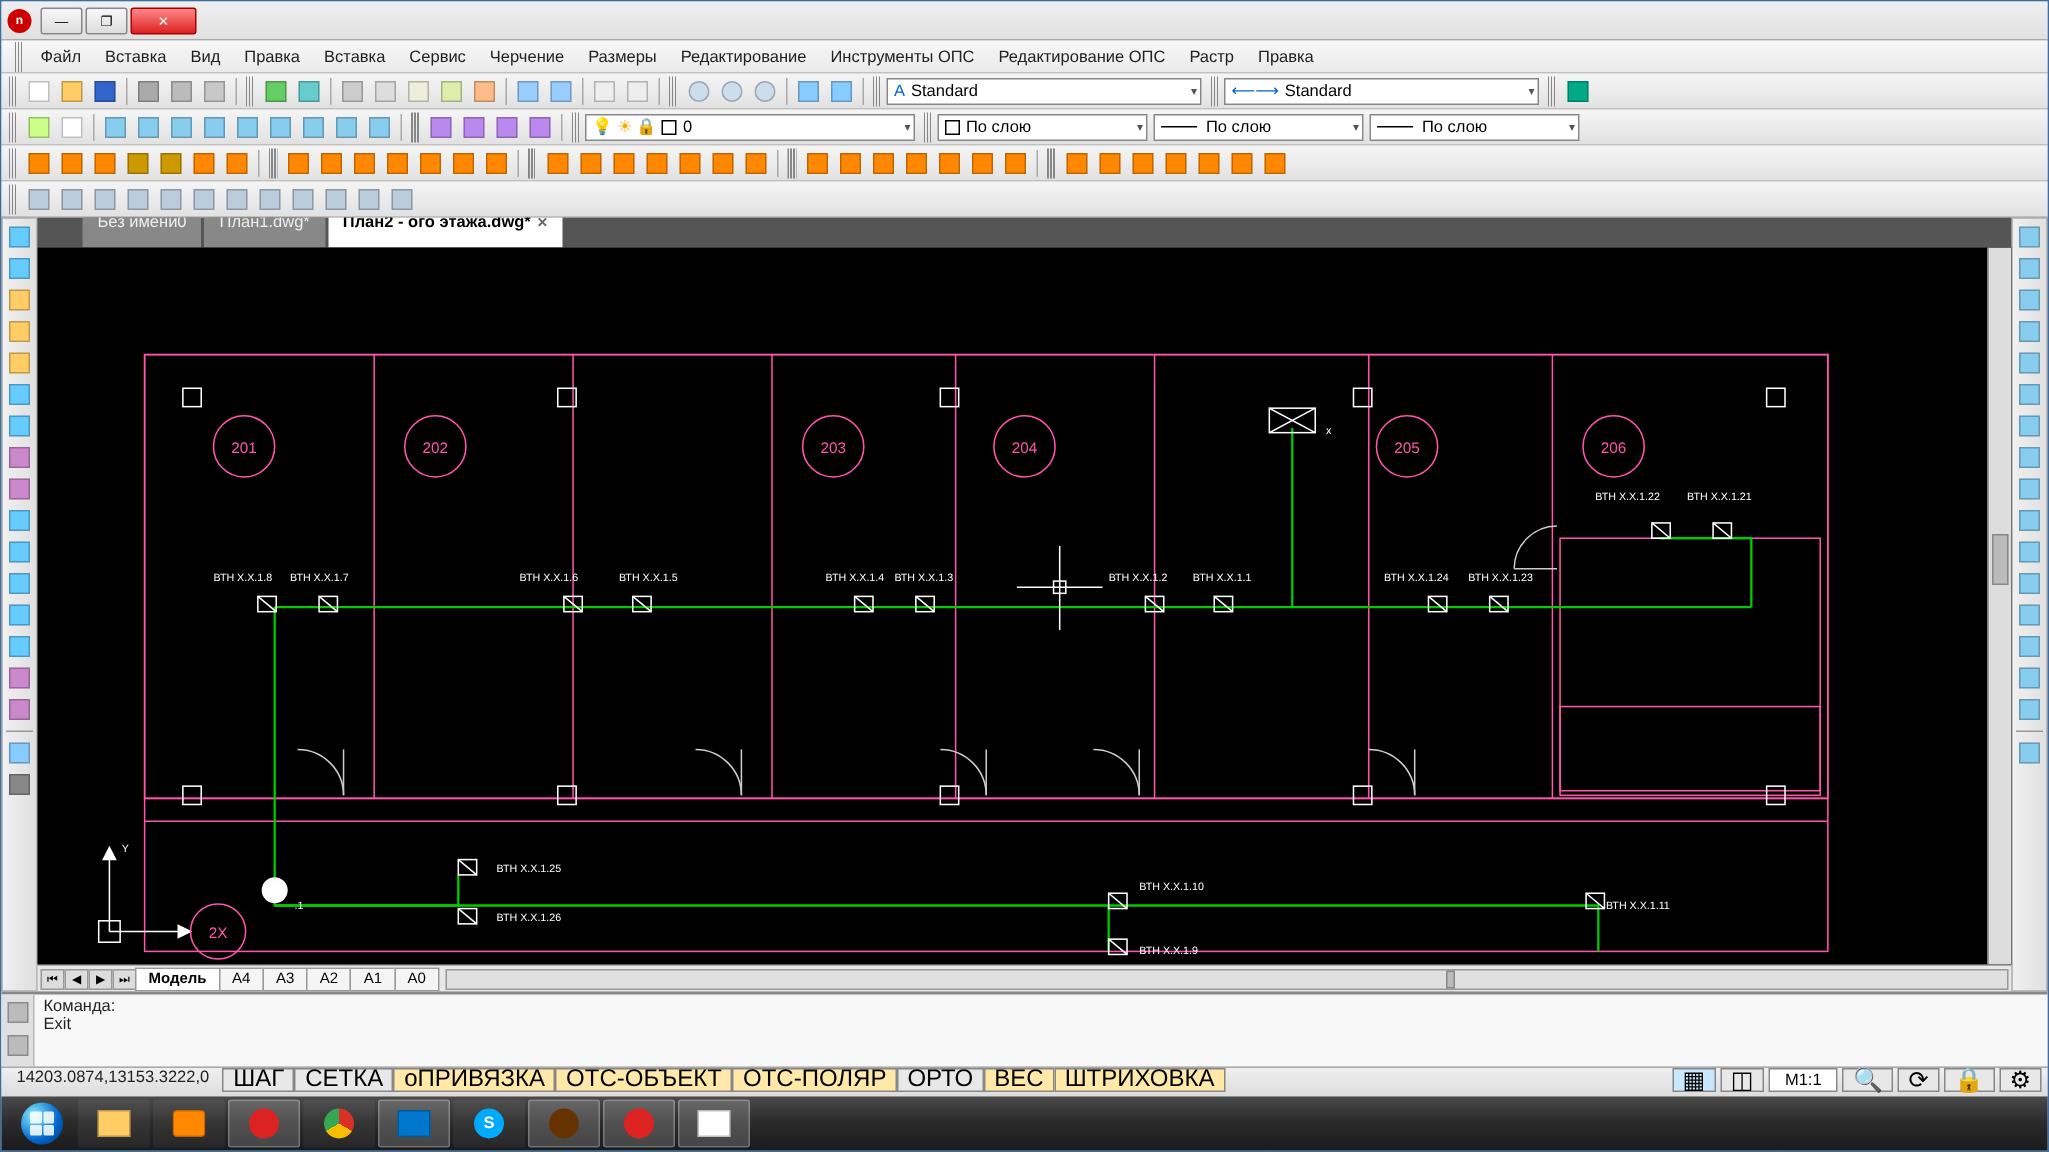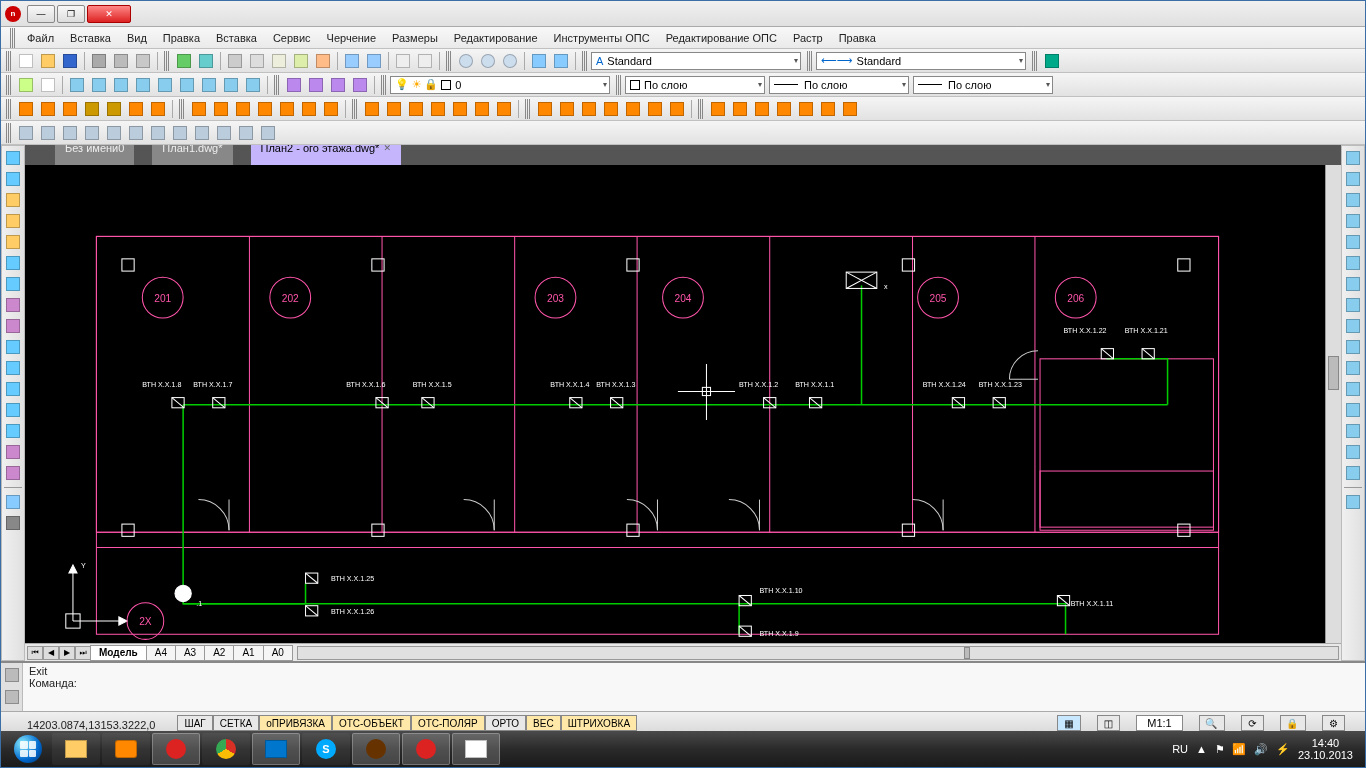--- a/index.html
+++ b/index.html
@@ -17,38 +17,38 @@
 .toolrow { height: 24px; background: linear-gradient(#f5f5f5,#e2e2e2); display: flex; align-items: center; padding: 1px 2px; border-bottom: 1px solid #c0c0c0; }
 .tbtn { width: 20px; height: 20px; margin: 0 1px; border: 1px solid transparent; border-radius: 2px; display:flex;align-items:center;justify-content:center; cursor:pointer; flex-shrink:0; }
 .tsep { width: 1px; height: 18px; background: #aaa; margin: 0 3px; flex-shrink:0;}
 .tcombo { height: 18px; border: 1px solid #888; background: #fff; display: flex; align-items: center; padding: 0 14px 0 4px; position: relative; font-size: 11px; }
 .tcombo::after { content: "▾"; position: absolute; right: 2px; font-size: 8px; color: #555; }
 .workspace { flex: 1; display: flex; overflow: hidden; background: #888; }
 .lefttools, .righttools { width: 24px; background: linear-gradient(90deg,#f0f0f0,#e0e0e0); display: flex; flex-direction: column; align-items: center; padding: 2px 0; gap: 1px; border: 1px solid #bbb; }
 .vt { width: 20px; height: 20px; display:flex;align-items:center;justify-content:center;cursor:pointer;border:1px solid transparent;border-radius:2px; }
 .center { flex: 1; display: flex; flex-direction: column; }
 .doctabs { height: 20px; background: #555; display: flex; align-items: flex-end; padding: 0 30px; }
-.doctab { height: 34px; padding: 2px 10px; background: #888; color: #eee; border-radius: 3px 3px 0 0; margin-right: 18px; font-size: 11px; display:flex;align-items:center;gap:4px;cursor:pointer; }
-.doctab.active { background: #c4b5fd; color: #000; font-weight: normal; }
+.doctab { height: 34px; padding: 2px 10px; background: #888; color: #eee; border-radius: 3px 3px 0 0; margin-right: 2px; font-size: 11px; display:flex;align-items:center;gap:4px;cursor:pointer; }
+.doctab.active { background: #ffffff; color: #000; font-weight: bold; }
 .doctab .x { font-size: 9px; color: #666; }
 .canvaswrap { flex: 1; background: #000; position: relative; overflow: hidden; }
 svg.drawing { position: absolute; inset: 0; }
 .layouttabs { height: 18px; background: #e8e8e8; display: flex; align-items: center; padding: 0 2px; border-top: 1px solid #aaa; }
 .navbtn { width: 16px; height: 14px; background: #ddd; border: 1px solid #999; display:flex;align-items:center;justify-content:center;font-size:8px;cursor:pointer; }
 .ltab { height: 16px; padding: 0 8px; background: #f5f5f5; border: 1px solid #999; margin-left: -1px; font-size: 10px; display:flex;align-items:center;cursor:pointer; }
 .ltab.active { background: #fff; font-weight: bold; }
 .hscroll { flex:1; height: 14px; background: #e0e0e0; border: 1px solid #999; margin-left: 4px; position:relative; }
 .hscroll .thumb { position:absolute; left:64%; width:6px; height:12px; background:#bbb; border:1px solid #888; }
 .cmdarea { height: 50px; background: #f8f8f8; border-top: 2px solid #888; display:flex; }
 .cmdgut { width: 22px; background: #e0e0e0; border-right:1px solid #bbb; display:flex;flex-direction:column;align-items:center;justify-content:flex-start;gap:2px;padding:2px 0;}
 .cmdtext { flex:1; padding: 2px 6px; font-family: Consolas, monospace; font-size: 11px; color: #222; }
 .cmdtext div { white-space: pre; }
-.statusbar { height: 20px; background: linear-gradient(#f0f0f0,#dcdcdc); display: flex; align-items: flex-end; padding: 0 20px; border-top: 1px solid #aaa; gap: 16px; }
+.statusbar { height: 20px; background: linear-gradient(#f0f0f0,#dcdcdc); display: flex; align-items: flex-start; padding: 0 4px; border-top: 1px solid #aaa; gap: 3px; }
 .coord { color: #222; font-size: 11px; padding: 0 6px; }
-.stbtn { height: 16px; padding: 0 6px; border: 1px solid #888; background: #e8e8e8; font-size: 10px; display:flex;align-items:center;cursor:pointer; }
+.stbtn { height: 16px; padding: 0 6px; border: 1px solid #888; background: #e8e8e8; font-size: 16px; display:flex;align-items:center;cursor:pointer; }
 .stbtn.on { background: #ffe8a8; }
 .stspacer { flex: 1; }
 .scalebox { height: 16px; padding: 0 10px; border: 1px solid #888; background: #fff; font-size: 10px; display:flex;align-items:center; }
 .taskbar { height: 36px; background: linear-gradient(#4a4a4a 0%, #2a2a2a 50%, #1a1a1a 100%); display: flex; align-items: center; padding: 0 4px; }
 .startbtn { width: 46px; height: 32px; border-radius: 3px; display:flex;align-items:center;justify-content:center;cursor:pointer; }
 .winorb { width:28px;height:28px;border-radius:50%;background:radial-gradient(circle at 30% 30%, #8ef 0%, #06c 60%, #036 100%);display:grid;grid-template:1fr 1fr/1fr 1fr;gap:1px;padding:6px; }
 .winorb span{background:rgba(255,255,255,.85);border-radius:1px;}
 .tbitem { width: 48px; height: 32px; margin: 0 1px; border-radius: 2px; display:flex;align-items:center;justify-content:center;cursor:pointer; background: rgba(255,255,255,.05); }
 .tbitem.active { background: rgba(255,255,255,.18); box-shadow: inset 0 0 0 1px rgba(255,255,255,.25); }
 .tray { margin-left: auto; display:flex;align-items:center;gap:8px;color:#fff;font-size:11px;padding:0 8px; }
@@ -762,22 +762,22 @@
   <div class="cmdarea">
     <div class="cmdgut">
       <div class="vt">
           <div class="sq" style="background:#bbb"></div>
         </div>
       <div class="vt">
           <div class="sq" style="background:#bbb"></div>
         </div>
     </div>
     <div class="cmdtext">
+      <div>Команда:</div>
       <div>Exit</div>
-      <div>Команда:</div>
     </div>
   </div>
 
   <div class="statusbar">
     <div class="coord">14203.0874,13153.3222,0</div>
     <div id="stbtns" style="display:flex;gap:0">
         <div class="stbtn">ШАГ</div>
         <div class="stbtn">СЕТКА</div>
         <div class="stbtn on">оПРИВЯЗКА</div>
         <div class="stbtn on">ОТС-ОБЪЕКТ</div>
@@ -827,26 +827,14 @@
       </div>
     <div class="tbitem active">
         <div style="width:20px;height:20px;border-radius:50%;background:#630"></div>
       </div>
     <div class="tbitem active">
         <div style="width:20px;height:20px;border-radius:50%;background:#d22"></div>
       </div>
     <div class="tbitem active">
         <div class="sq" style="background:#fff;width:22px;height:18px"></div>
       </div>
-    <div class="tray">
-      <span>RU</span>
-      <span>▲</span>
-      <span>⚑</span>
-      <span>📶</span>
-      <span>🔊</span>
-      <span>⚡</span>
-      <div class="clock">
-        <div>14:40</div>
-          <div>23.10.2013</div>
-      </div>
-    </div>
   </div>
 </div>
 
 </body></html>

